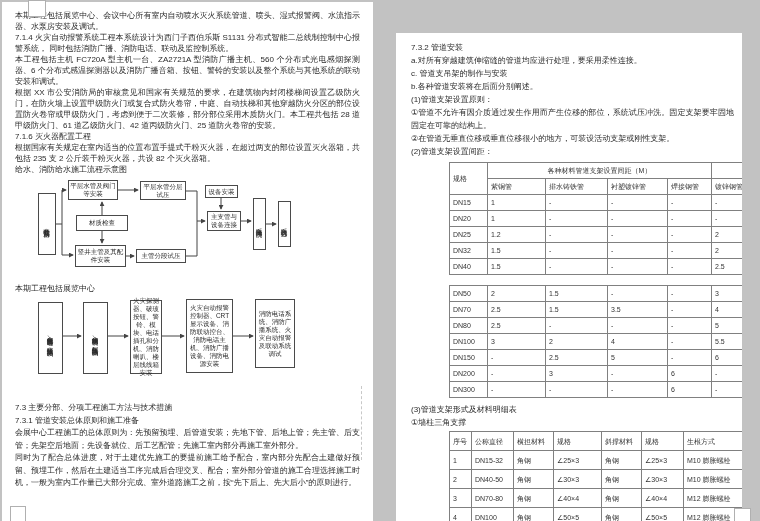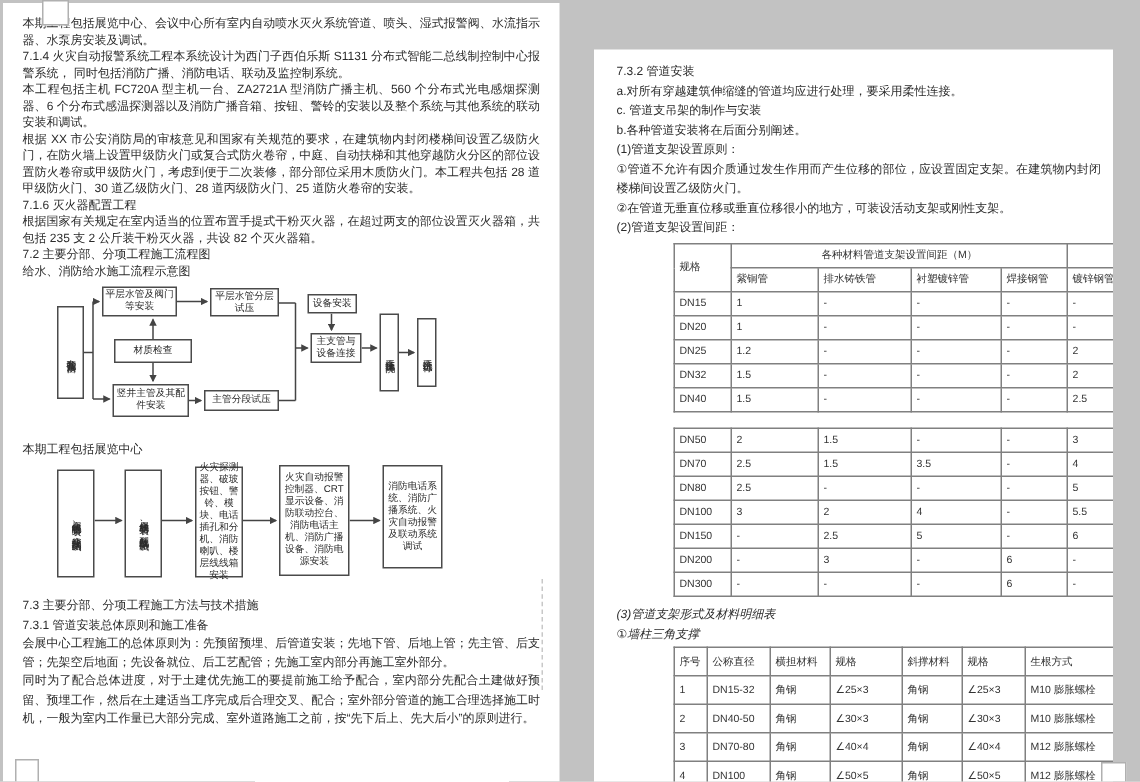--- a/index.html
+++ b/index.html
@@ -6,66 +6,65 @@
   body{font-family:"Liberation Sans","DejaVu Sans",sans-serif;}
   #canvas{position:relative;width:760px;height:521px;background:#c2c2c2;overflow:hidden;color:#2b2b2b;}
   .page{position:absolute;top:2px;height:519px;background:#ffffff;overflow:hidden;}
   #pageL{left:2px;width:371px;}
   #pageR{left:396px;width:346px;margin-top:31px;}
   .content{text-align:justify;}
   .contentL{padding:8px 13px 0 13px;font-size:8px;line-height:11px;}
   .contentR{padding:8px 8px 0 15px;font-size:8px;line-height:13px;}
   .ln{margin:0;}
   .closing .ln{line-height:12.5px;}
-  .closing{margin-top:9px;}
+  .closing{margin-top:24px;}
   .cap2{margin-top:9px;}
   
   .fc{position:relative;margin-left:18px;width:300px;}
   #fc1{height:96px;margin-top:3px;}
   #fc2{height:80px;margin-top:4px;margin-bottom:2px;}
   .fc svg{position:absolute;left:0;top:0;}
   .fbox{position:absolute;box-sizing:border-box;border:1px solid #4a4a4a;background:#fff;
         font-size:6.5px;line-height:8px;display:flex;align-items:center;justify-content:center;
         text-align:center;padding:1px;}
   .vert{writing-mode:vertical-rl;line-height:9px;letter-spacing:0.5px;}
   
   table{border-collapse:collapse;table-layout:fixed;margin-left:38px;width:302px;font-size:7px;color:#333;}
   td{border:1px solid #808080;padding:1px 3px;font-weight:normal;text-align:left;vertical-align:middle;
      overflow:hidden;white-space:nowrap;}
   #t1 td,#t2 td{height:11px;}
   #t3 td{height:14px;padding:2px 3px;}
   #t1{margin-top:4px;}
   #t2{margin-top:10px;}
   #t3{margin-top:2px;}
   .c{text-align:center;}
-  .notes{margin-top:5px;font-style:italic;}
+  .notes{margin-top:5px;}
   
   .mark{position:absolute;background:#ffffff;border:1px solid #b0b0b0;}
   #mark-tl{left:28px;top:0;width:16px;height:15px;}
   #mark-bl{left:10px;top:506px;width:14px;height:14px;}
   #mark-br{left:734px;top:508px;width:15px;height:12px;}
   .dashv{position:absolute;left:361px;top:386px;height:74px;border-left:1px dashed #c8c8c8;}
 </style>
 </head>
 <body>
 
 <div id="canvas">
 
   <div class="page" id="pageL">
     <div class="content contentL">
 
       <div>
 
       <p class="ln">本期工程包括展览中心、会议中心所有室内自动喷水灭火系统管道、喷头、湿式报警阀、水流指示器、水泵房安装及调试。</p>
           <p class="ln">7.1.4 火灾自动报警系统工程本系统设计为西门子西伯乐斯 S1131 分布式智能二总线制控制中心报警系统， 同时包括消防广播、消防电话、联动及监控制系统。</p>
           <p class="ln">本工程包括主机 FC720A 型主机一台、ZA2721A 型消防广播主机、560 个分布式光电感烟探测器、6 个分布式感温探测器以及消防广播音箱、按钮、警铃的安装以及整个系统与其他系统的联动安装和调试。</p>
-          <p class="ln">根据 XX 市公安消防局的审核意见和国家有关规范的要求，在建筑物内封闭楼梯间设置乙级防火门，在防火墙上设置甲级防火门或复合式防火卷帘，中庭、自动扶梯和其他穿越防火分区的部位设置防火卷帘或甲级防火门，考虑到便于二次装修，部分部位采用木质防火门。本工程共包括 28 道甲级防火门、30 道乙级防火门、28 道丙级防火门、25 道防火卷帘的安装。</p>
+          <p class="ln">根据 XX 市公安消防局的审核意见和国家有关规范的要求，在建筑物内封闭楼梯间设置乙级防火门，在防火墙上设置甲级防火门或复合式防火卷帘，中庭、自动扶梯和其他穿越防火分区的部位设置防火卷帘或甲级防火门，考虑到便于二次装修，部分部位采用木质防火门。本工程共包括 28 道甲级防火门、61 道乙级防火门、42 道丙级防火门、25 道防火卷帘的安装。</p>
           <p class="ln">7.1.6 灭火器配置工程</p>
           <p class="ln">根据国家有关规定在室内适当的位置布置手提式干粉灭火器，在超过两支的部位设置灭火器箱，共包括 235 支 2 公斤装干粉灭火器，共设 82 个灭火器箱。</p>
-          <p class="ln">7.2 主要分部、分项工程施工流程图</p>
           <p class="ln">给水、消防给水施工流程示意图</p>
         </div>
 
       <div class="fc" id="fc1">
         <svg width="300" height="96">
           <defs>
             <marker id="ah1" viewBox="0 0 6 6" refX="5" refY="3" markerWidth="5" markerHeight="5" orient="auto">
               <path d="M0,0 L6,3 L0,6 z" fill="#444"></path>
             </marker>
           </defs>
@@ -137,21 +136,21 @@
     <div class="content contentR">
 
       <p class="ln">7.3.2 管道安装</p>
 
       <div>
 
       <p class="ln">a.对所有穿越建筑伸缩缝的管道均应进行处理，要采用柔性连接。</p>
           <p class="ln">c. 管道支吊架的制作与安装</p>
           <p class="ln">b.各种管道安装将在后面分别阐述。</p>
           <p class="ln">(1)管道支架设置原则：</p>
-          <p class="ln">①管道不允许有因介质通过发生作用而产生位移的部位，应设置固定支架。在建筑物内封闭楼梯间设置乙级防火门。</p>
+          <p class="ln">①管道不允许有因介质通过发生作用而产生位移的部位，系统试压冲洗。固定支架要牢固地固定在可靠的结构上。</p>
           <p class="ln">②在管道无垂直位移或垂直位移很小的地方，可装设活动支架或刚性支架。</p>
           <p class="ln">(2)管道支架设置间距：</p>
         </div>
 
       <table id="t1">
         <colgroup>
           <col style="width:38px">
             <col style="width:58px">
             <col style="width:62px">
           <col style="width:60px">

